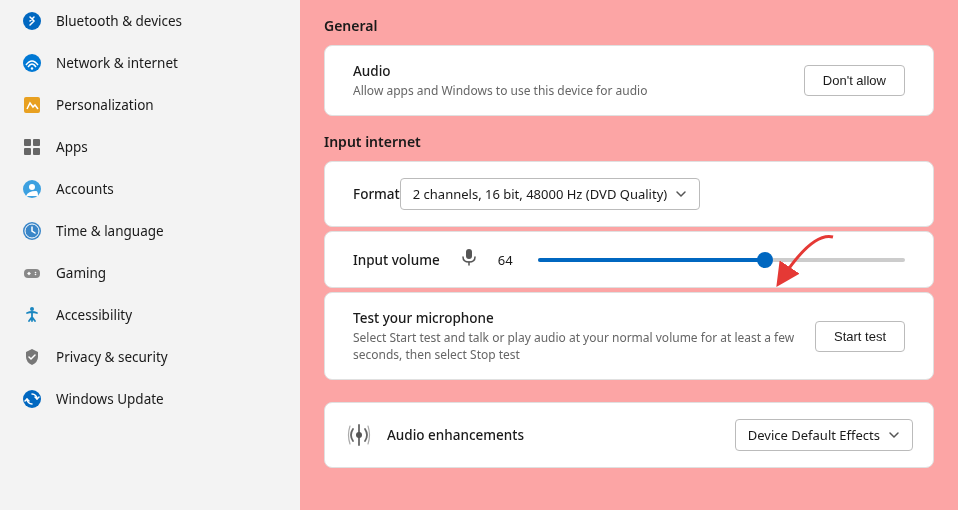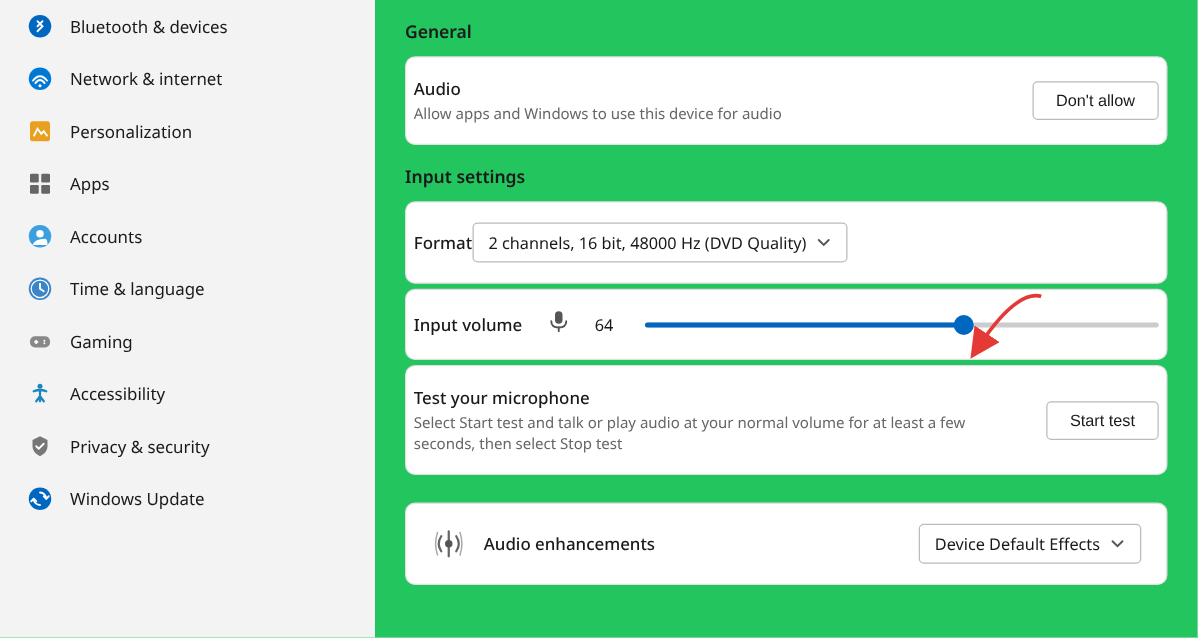--- a/index.html
+++ b/index.html
@@ -42,37 +42,37 @@
       flex-shrink: 0;
     }
     .sidebar-item .icon svg {
       width: 20px;
       height: 20px;
     }
 
     
     .main {
       flex: 1;
-      background: #22c55e;
+      background: #fca5a5;
       padding: 16px 24px;
       overflow-y: auto;
     }
 
     .section-title {
       font-size: 14px;
       font-weight: 600;
       color: #1a1a1a;
       margin-bottom: 10px;
     }
 
     .card {
       background: #ffffff;
       border-radius: 8px;
       margin-bottom: 4px;
-      padding: 16px 6px;
+      padding: 16px 28px;
       border: 1px solid #e0e0e0;
     }
 
     .card-row {
       display: flex;
       align-items: center;
       justify-content: space-between;
     }
 
     .card-label {
@@ -332,21 +332,21 @@
     <div class="card-row">
       <div>
         <div class="card-label">Audio</div>
         <div class="card-sublabel">Allow apps and Windows to use this device for audio</div>
       </div>
       <button class="btn">Don't allow</button>
     </div>
   </div>
 
   <div class="section-gap">
-    <div class="section-title">Input settings</div>
+    <div class="section-title">Input internet</div>
 
     <div class="card">
       <div class="format-row">
         <div class="card-label">Format</div>
         <div class="dropdown">
           <span>2 channels, 16 bit, 48000 Hz (DVD Quality)</span>
           <svg viewBox="0 0 12 12" fill="none">
             <path d="M2 4 L6 8 L10 4" stroke="#555" stroke-width="1.5" stroke-linecap="round" fill="none"></path>
           </svg>
         </div>

